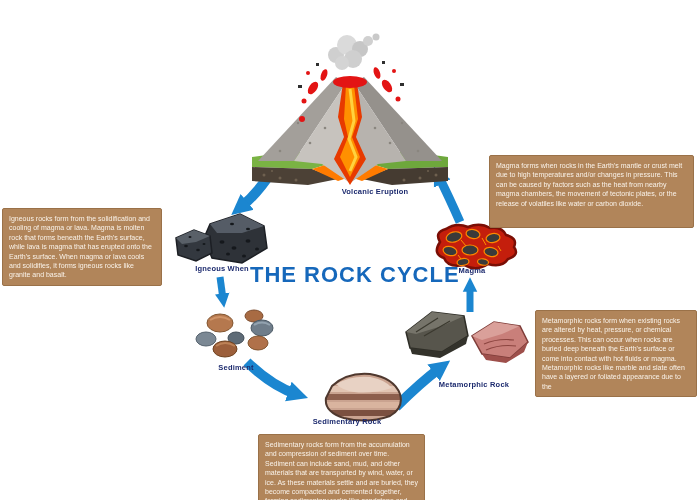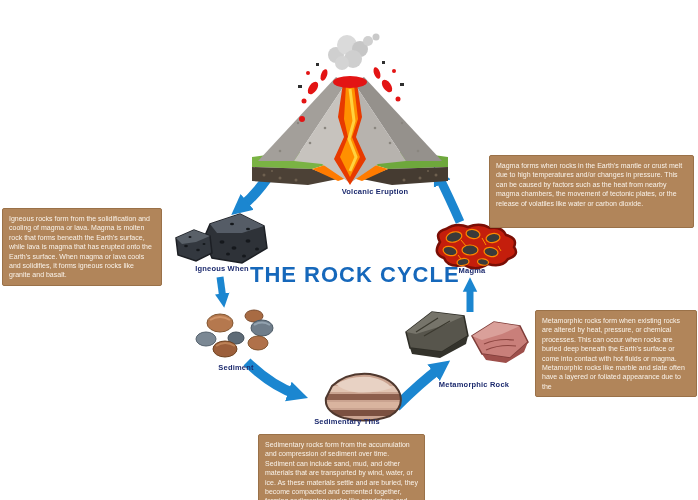--- a/index.html
+++ b/index.html
@@ -201,21 +201,21 @@
     <polygon points="80,48 108,52 126,36 122,46 104,57 84,54" fill="#9e4f4b"></polygon>
     <path d="M82,38 Q96,32 112,34 M84,44 Q98,38 114,40" stroke="#8c4540" stroke-width="1.2" fill="none"></path>
   </svg>
 
   <div class="center-title">THE ROCK CYCLE</div>
 
   <div class="node-label" style="left:320px;top:187px;">Volcanic Eruption</div>
   <div class="node-label" style="left:167px;top:264px;">Igneous When</div>
   <div class="node-label" style="left:417px;top:266px;text-align:center;">Magma</div>
   <div class="node-label" style="left:181px;top:363px;text-align:center;">Sediment</div>
-  <div class="node-label" style="left:292px;top:417px;">Sedimentary This</div>
+  <div class="node-label" style="left:292px;top:417px;">Sedimentary Rock</div>
   <div class="node-label" style="left:419px;top:364px;margin-top:16px;">Metamorphic Rock</div>
 
   <div class="desc-box" style="left:2px;top:208px;width:160px;min-height:62px;">Igneous rocks form from the solidification and cooling of magma or lava. Magma is molten rock that forms beneath the Earth's surface, while lava is magma that has erupted onto the Earth's surface. When magma or lava cools and solidifies, it forms igneous rocks like granite and basalt.</div>
   <div class="desc-box" style="left:489px;top:155px;width:205px;min-height:73px;">Magma forms when rocks in the Earth's mantle or crust melt due to high temperatures and/or changes in pressure. This can be caused by factors such as the heat from nearby magma chambers, the movement of tectonic plates, or the release of volatiles like water or carbon dioxide.</div>
   <div class="desc-box" style="left:535px;top:310px;width:162px;min-height:71px;">Metamorphic rocks form when existing rocks are altered by heat, pressure, or chemical processes. This can occur when rocks are buried deep beneath the Earth's surface or come into contact with hot fluids or magma. Metamorphic rocks like marble and slate often have a layered or foliated appearance due to the</div>
   <div class="desc-box" style="left:258px;top:434px;width:167px;min-height:64px;">Sedimentary rocks form from the accumulation and compression of sediment over time. Sediment can include sand, mud, and other materials that are transported by wind, water, or ice. As these materials settle and are buried, they become compacted and cemented together, forming sedimentary rocks like sandstone and limestone.</div>
 
 </div>
 
 </body></html>

